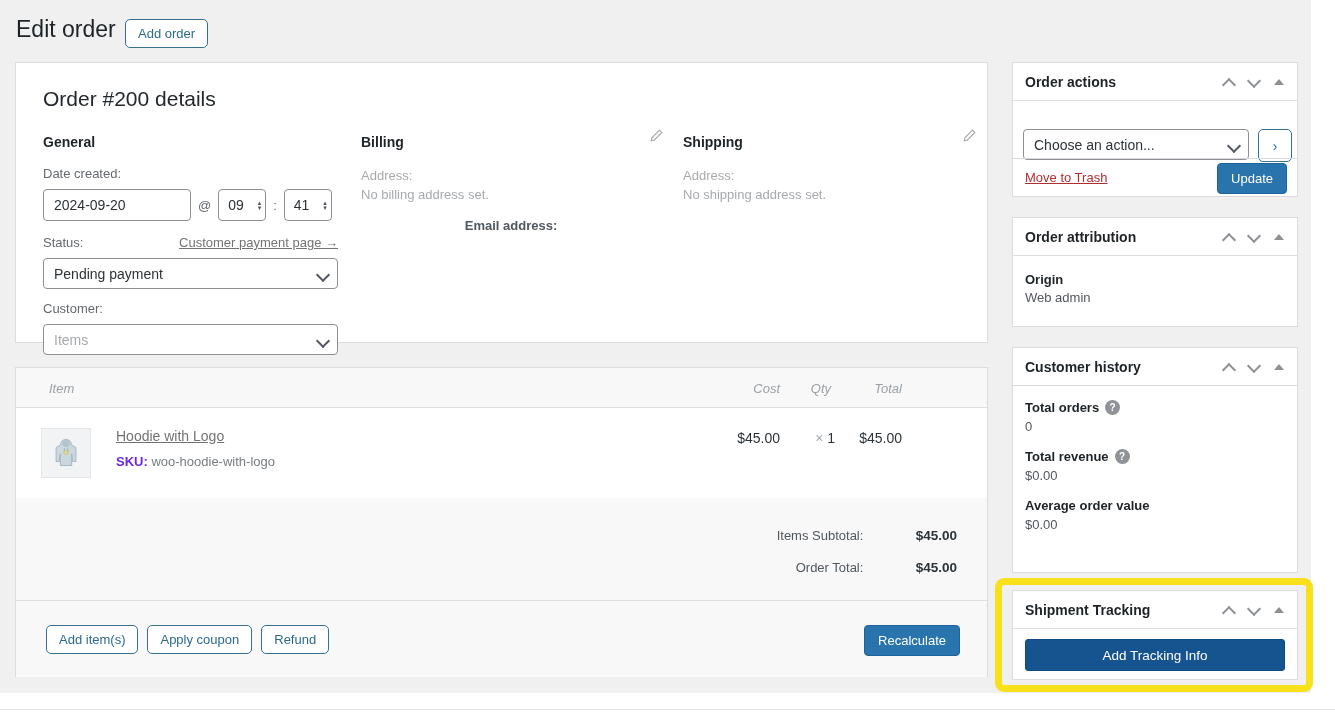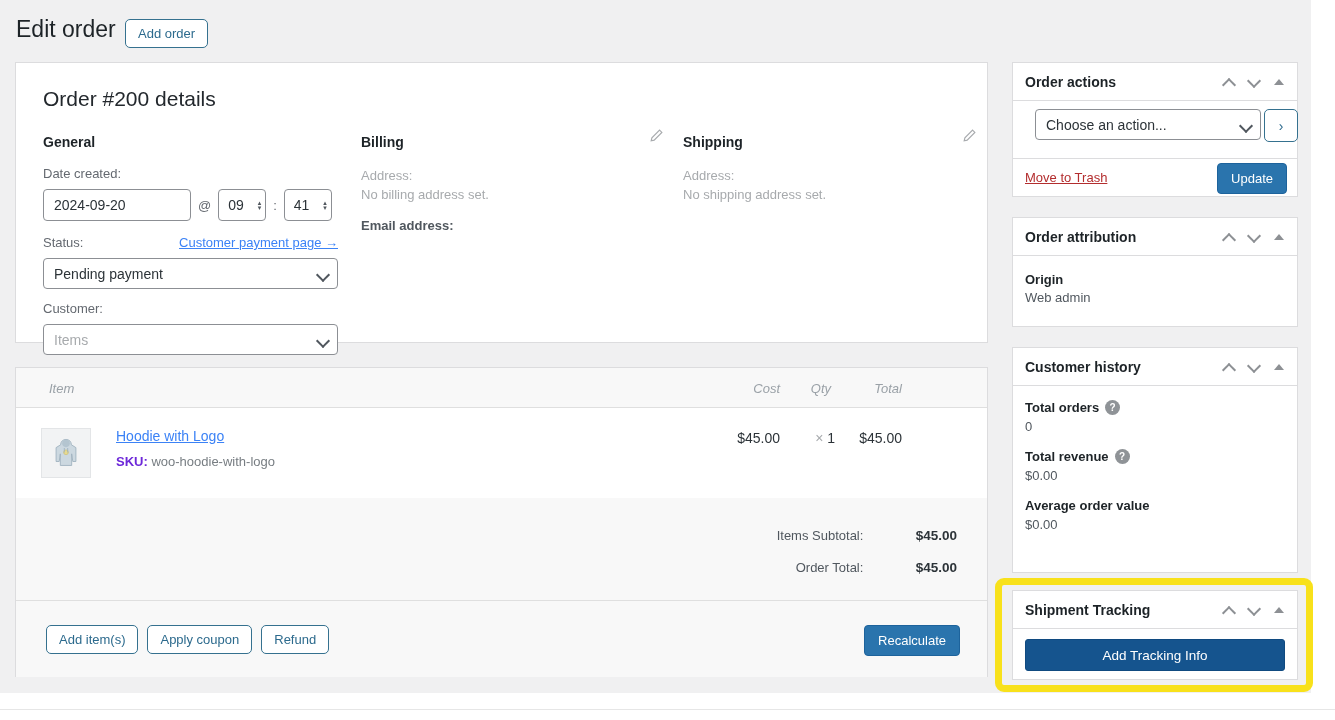--- a/index.html
+++ b/index.html
@@ -46,21 +46,21 @@
   .date-input { width:148px; }
   .num-input { width:48px; padding:0 4px 0 9px; justify-content:space-between; }
   .spinner { display:inline-flex; flex-direction:column; line-height:5px; font-size:7px; color:#50575e; cursor:pointer; }
   .select-box {
     position:relative; background:#fff; border:1px solid #8c8f94; border-radius:4px; height:31px;
     display:flex; align-items:center; padding:0 28px 0 10px; color:#2c3338; font-size:14px; cursor:pointer;
   }
   .select-box .chev { position:absolute; right:9px; top:11px; }
   .chev { width:11px; height:11px; display:inline-block; }
   .chev:before { content:""; display:block; width:8px; height:8px; border-right:2px solid #50575e; border-bottom:2px solid #50575e; transform:rotate(45deg); margin:0 auto; }
-  a.link { color:#3b82f6; text-decoration:underline; cursor:pointer; }
+  a.link { color:#737373; text-decoration:underline; cursor:pointer; }
   .status-row { display:flex; justify-content:space-between; align-items:baseline; margin-top:14px; }
 
   
   .items-header { position:absolute; left:0; top:0; width:100%; height:40px; background:#f8f8f8; border-bottom:1px solid #dfdfdf; }
   .items-header .h { position:absolute; top:13px; color:#9aa1a7;font-style:italic; }
   .h-item { left:33px; }
   .h-cost { right:207px; } .h-qty { right:156px; } .h-total { right:85px; }
   .item-row { position:absolute; left:0; top:40px; width:100%; height:90px; background:#fff; }
   .thumb { position:absolute; left:25px; top:20px; width:50px; height:50px; background:#f2f3f4; border:1px solid #e3e5e7; display:flex; align-items:center; justify-content:center; cursor:pointer; }
   .item-name { position:absolute; left:100px; top:20px; font-size:14px; }
@@ -92,21 +92,21 @@
   .panel-title { font-size:14px; font-weight:700; color:#1d2327; }
   .panel-icons { position:absolute; right:10px; top:0; height:38px; display:flex; align-items:center; gap:9px; }
   .icon-btn { cursor:pointer; display:inline-flex; align-items:center; justify-content:center; width:16px; height:16px; }
   .chevicon { width:12px; height:12px; position:relative; }
   .chevicon:before { content:""; position:absolute; left:1px; width:8px; height:8px; border-right:2px solid #8d9094; border-bottom:2px solid #8d9094; }
   .chev-up:before { top:4px; transform:rotate(-135deg); }
   .chev-dn:before { top:0px; transform:rotate(45deg); }
   .tri-up { width:0; height:0; border-left:5px solid transparent; border-right:5px solid transparent; border-bottom:6px solid #8d9094; }
 
   .p-actions { top:62px; height:135px; }
-  .action-row { position:absolute; left:10px; top:46px; display:flex; gap:3px;margin-left:12px; }
+  .action-row { position:absolute; left:10px; top:66px; display:flex; gap:9px; }
   .action-select { width:226px; }
   .go-btn { width:34px; height:33px; border:1px solid #35718f; border-radius:5px; background:#fff; color:#2c6a8d; font-size:14px; display:flex; align-items:center; justify-content:center; cursor:pointer; }
   .action-footer { position:absolute; left:0; top:95px; width:100%; height:39px; border-top:1px solid #dcdcde; }
   .trash-link { position:absolute; left:12px; top:11px; color:#b32d2e; text-decoration:underline; cursor:pointer; }
   .update-btn { position:absolute; right:10px; top:4px; }
 
   .p-attr { top:217px; height:110px; }
   .attr-body { padding:16px 12px; }
   .strong-label { font-weight:700; color:#1d2327; }
   .attr-value { margin-top:3px; color:#50575e; }
@@ -183,21 +183,21 @@
   </div>
 
   <div class="col-billing">
     <div class="col-head">Billing</div>
     <div class="field-row" style="margin-top:18px;">
       <span class="muted">Address:</span>
     </div>
     <div class="field-row" style="margin-top:4px;">
       <span class="muted">No billing address set.</span>
     </div>
-    <div class="field-row" style="margin-top:16px;">
+    <div class="field-row" style="margin-top:16px;text-align:center;">
       <span style="font-weight:700; color:#50575e;">Email address:</span>
     </div>
   </div>
   <span class="edit-pencil pencil-billing">
     <svg width="14" height="14" viewBox="0 0 16 16">
         <path d="M12.1 1.3l2.6 2.6-8.8 8.8-3.4.8.8-3.4 8.8-8.8z" fill="none" stroke="#a7aaad" stroke-width="1.3"></path>
       </svg>
   </span>
 
   <div class="col-shipping">

